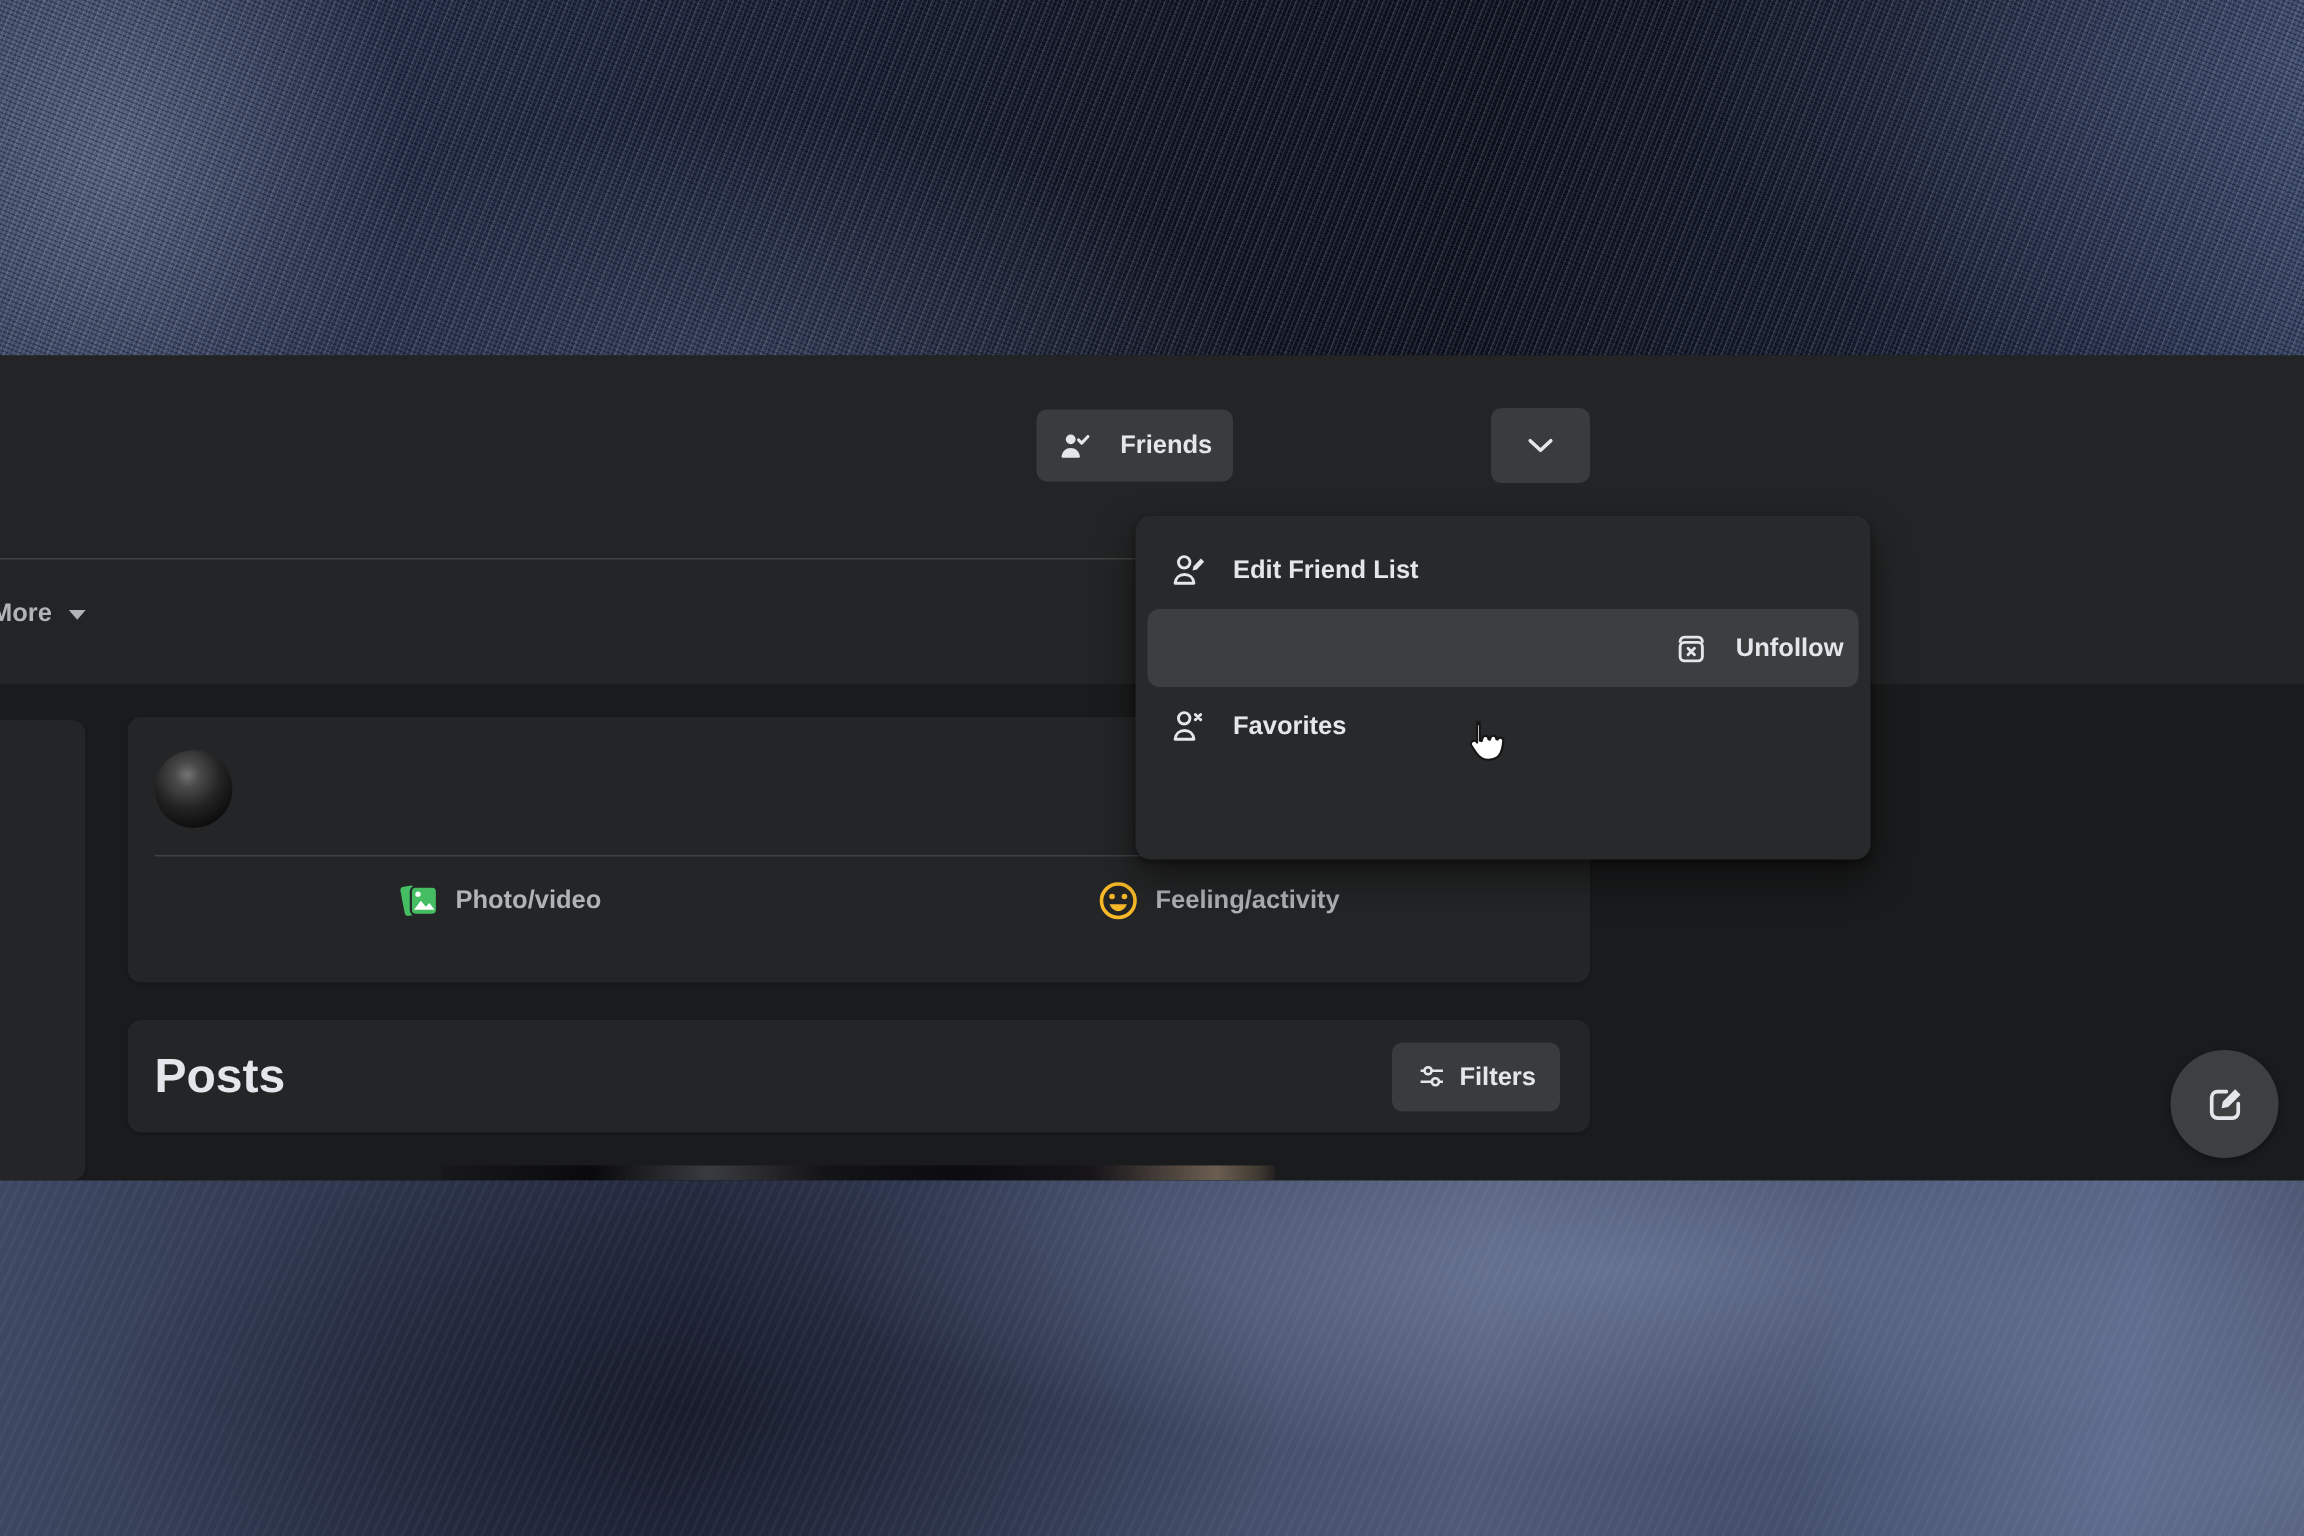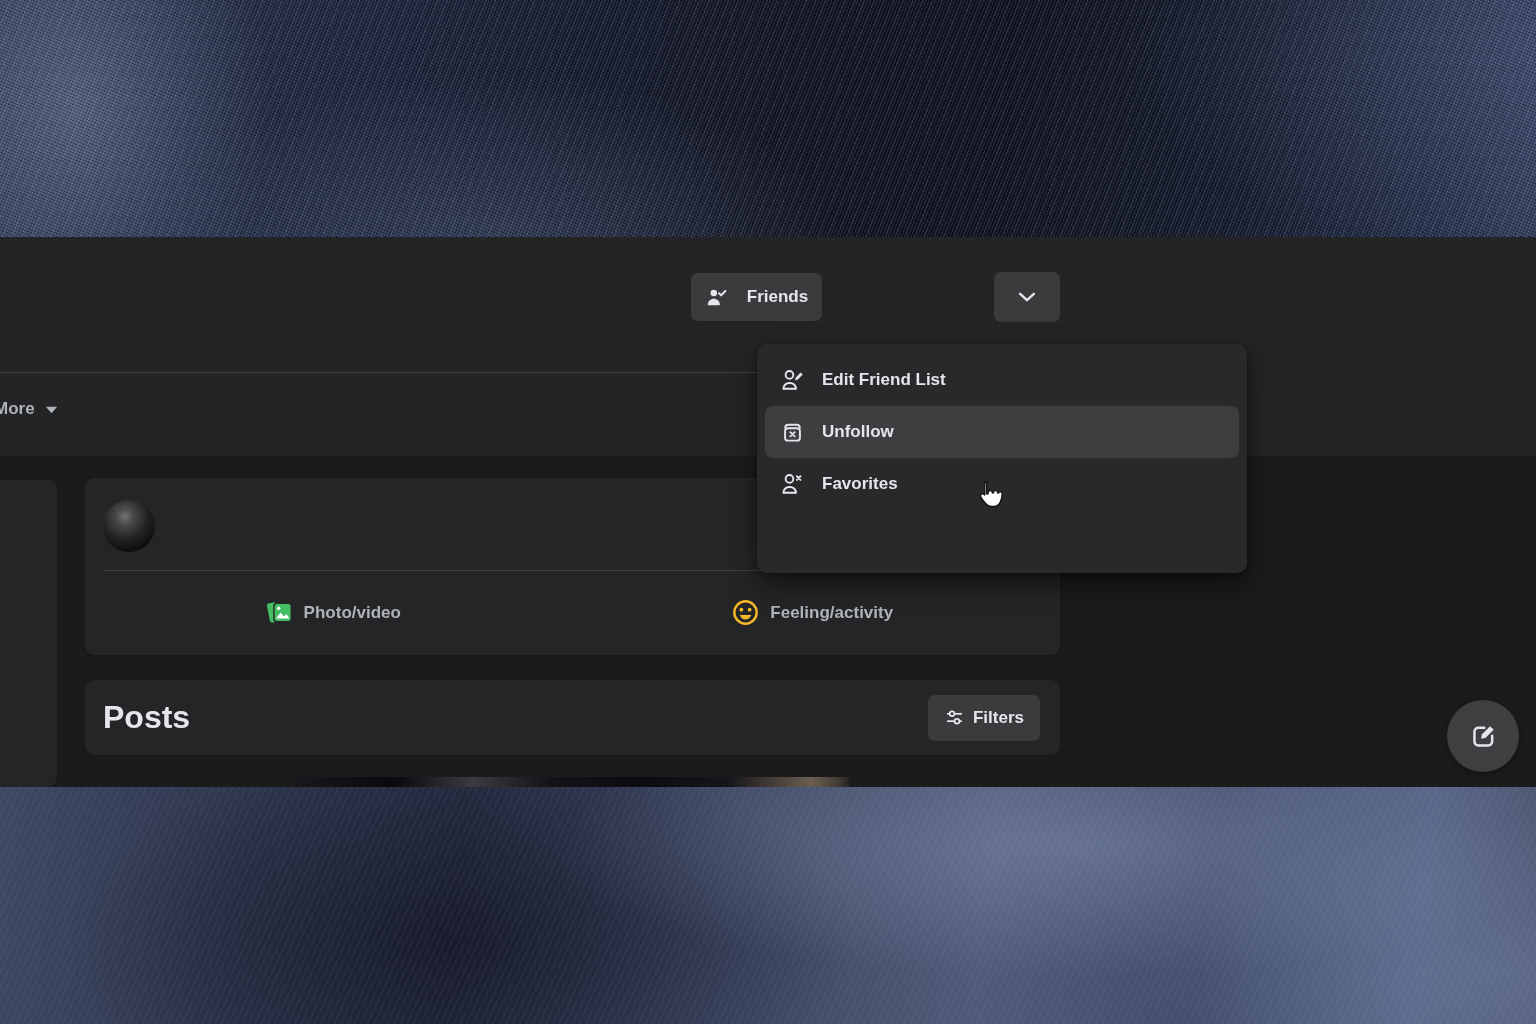--- a/index.html
+++ b/index.html
@@ -51,21 +51,21 @@
   .card{position:absolute;background:var(--card-bg,#242526);border-radius:9px;box-shadow:0 1px 2px rgba(0,0,0,.25);}
   .left-card{left:-20px;top:24px;width:77px;height:307px;}
   .composer-card{left:85px;top:22px;width:975px;height:177px;}
   .composer-top{display:flex;align-items:center;padding:22px 18px 0 18px;gap:14px;}
   .avatar{width:52px;height:52px;border-radius:50%;flex:0 0 52px;cursor:pointer;
     background:radial-gradient(circle at 42% 32%, #737373 0%, #4a4a4a 18%, #232323 48%, #0c0c0c 78%, #060606 100%);}
   .composer-input{flex:1;height:52px;border:none;outline:none;border-radius:26px;background:var(--secondary-button,#3a3b3c);
     padding:0 24px;font-size:20px;color:var(--text-primary,#e4e6eb);font-family:inherit;cursor:pointer;}
   .composer-input::placeholder{color:var(--text-secondary,#b0b3b8);opacity:1;}
   .composer-divider{margin:18px 18px 0 18px;height:1px;background:rgba(255,255,255,.13);}
-  .composer-actions{display:flex;height:83px;align-items:center;padding:0 8px;}
+  .composer-actions{display:flex;height:83px;align-items:flex-start;padding:0 8px;}
   .composer-action{flex:1;display:flex;align-items:center;justify-content:center;gap:10px;height:58px;border-radius:8px;
     cursor:pointer;color:var(--text-secondary,#b0b3b8);font-size:17px;font-weight:700;}
   .act-photo .act-icon{color:var(--photo-video-green,#45bd62);}
   .act-tag .act-icon{color:var(--tag-people-blue,#1b74e4);}
   .act-feel .act-icon{color:var(--feeling-yellow,#f7b928);}
 
   .posts-card{left:85px;top:224px;width:975px;height:75px;display:flex;align-items:center;justify-content:space-between;
     padding:0 20px 0 18px;box-sizing:border-box;}
   .posts-title{margin:0;font-size:32px;font-weight:700;color:var(--text-primary,#e4e6eb);text-align:center;}
   .filters-btn{height:46px;padding:0 16px;gap:8px;}
@@ -75,21 +75,21 @@
 
   .fab{position:absolute;left:1447px;top:244px;width:72px;height:72px;border-radius:50%;background:#3d3f41;
     display:flex;align-items:center;justify-content:center;color:#e4e6eb;cursor:pointer;box-shadow:0 2px 6px rgba(0,0,0,.35);}
 
   
   .menu{position:absolute;left:757px;top:344px;width:490px;height:229px;background:var(--menu-bg,#28292b);
     border-radius:10px;box-shadow:0 12px 28px rgba(0,0,0,.48),0 2px 4px rgba(0,0,0,.35);padding:10px 8px;box-sizing:border-box;z-index:20;}
   .menu-item{display:flex;align-items:center;gap:13px;height:52px;border-radius:8px;padding:0 10px;cursor:pointer;
     color:var(--text-primary,#e4e6eb);font-size:17px;font-weight:700;}
   .menu-item .mi-icon{width:34px;display:flex;align-items:center;justify-content:center;color:var(--text-primary,#e4e6eb);}
-  .menu-item.active{background:var(--menu-hover-bg,#3c3e40);}
+  .menu-item.active{background:var(--menu-hover-bg,#3c3e40);justify-content:flex-end;}
 
   .cursor{position:absolute;left:970px;top:476px;z-index:40;pointer-events:none;}
   svg{display:block;}
 </style>
 </head>
 <body>
 
 <div class="stage">
 
   <div class="cover"></div>

